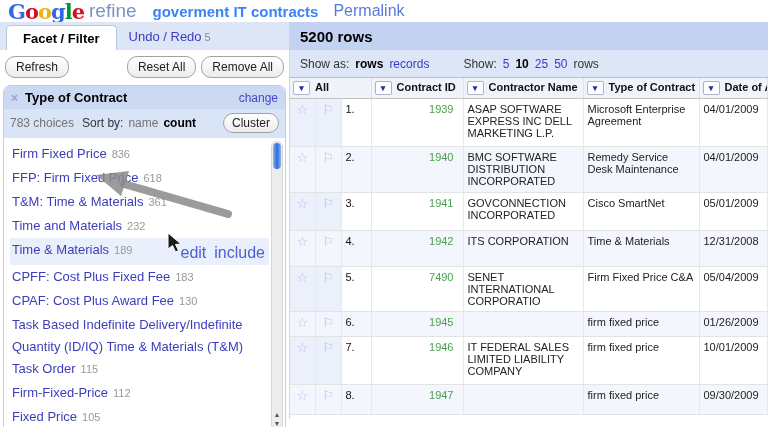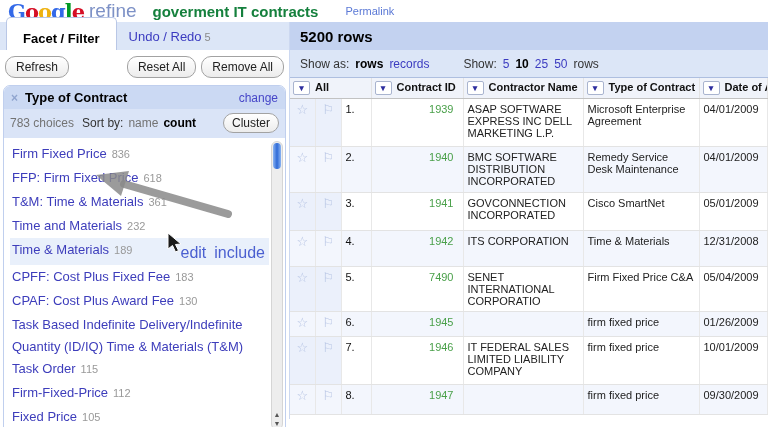--- a/index.html
+++ b/index.html
@@ -7,30 +7,30 @@
     font-family: "Liberation Sans", sans-serif; color:#111; }
 
   
   .app-header { height:22px; display:flex; align-items:center; padding-left:8px; background:#fff; }
   .logo { font-family:"DejaVu Serif", serif; font-size:21px; font-weight:bold; letter-spacing:-1px; }
   .logo .l0,.logo .l3 { color:#3369e8; }
   .logo .l1,.logo .l5 { color:#d50f25; }
   .logo .l2 { color:#eeb211; }
   .logo .l4 { color:#009925; }
   .logo-refine { font-size:19px; color:#7d91c6; margin-left:5px; }
-  .project-title { margin-left:16px; font-size:15px; font-weight:bold; color:#15803d; }
-  .permalink { margin-left:27px; font-size:11px; color:#5b79d6; text-decoration:none; }
+  .project-title { margin-left:16px; font-size:15px; font-weight:bold; color:#3b82f6; }
+  .permalink { margin-left:15px; font-size:16px; color:#5b79d6; text-decoration:none; }
 
   .main { display:flex; height:397px; }
 
   
   .left-panel { width:290px; flex:none; position:relative; border-right:1px solid #ccd8f0; }
   .tabbar { height:28px; background:#dce6f7; display:flex; align-items:flex-end; padding-left:6px; }
   .tab-active { background:#fff; border:1px solid #b9c7e6; border-bottom:none; border-radius:5px 5px 0 0;
-    padding:13px 16px 4px; font-size:13px; font-weight:bold; color:#000; }
+    padding:5px 16px 4px; font-size:13px; font-weight:bold; color:#000; }
   .tab-undo { padding:5px 12px 6px; font-size:13px; color:#3b3bc0; text-decoration:none; }
   .tab-undo .cnt { color:#8a8a8a; font-size:11px; margin-left:3px; }
 
   .btn-row { display:flex; align-items:center; padding:6px 5px 5px; background:#fff; }
   .btn { background:linear-gradient(#ffffff,#ececec); border:1px solid #a2a2a2; border-radius:10px;
     padding:3px 10px; font-size:12px; color:#222; cursor:pointer; white-space:nowrap; }
   .btn + .btn { margin-left:5px; }
   .btn-group-right { margin-left:auto; display:flex; }
 
   .facet-box { margin:2px 3px 0; border:1px solid #c0cfee; border-radius:7px; overflow:hidden; background:#fff; }

